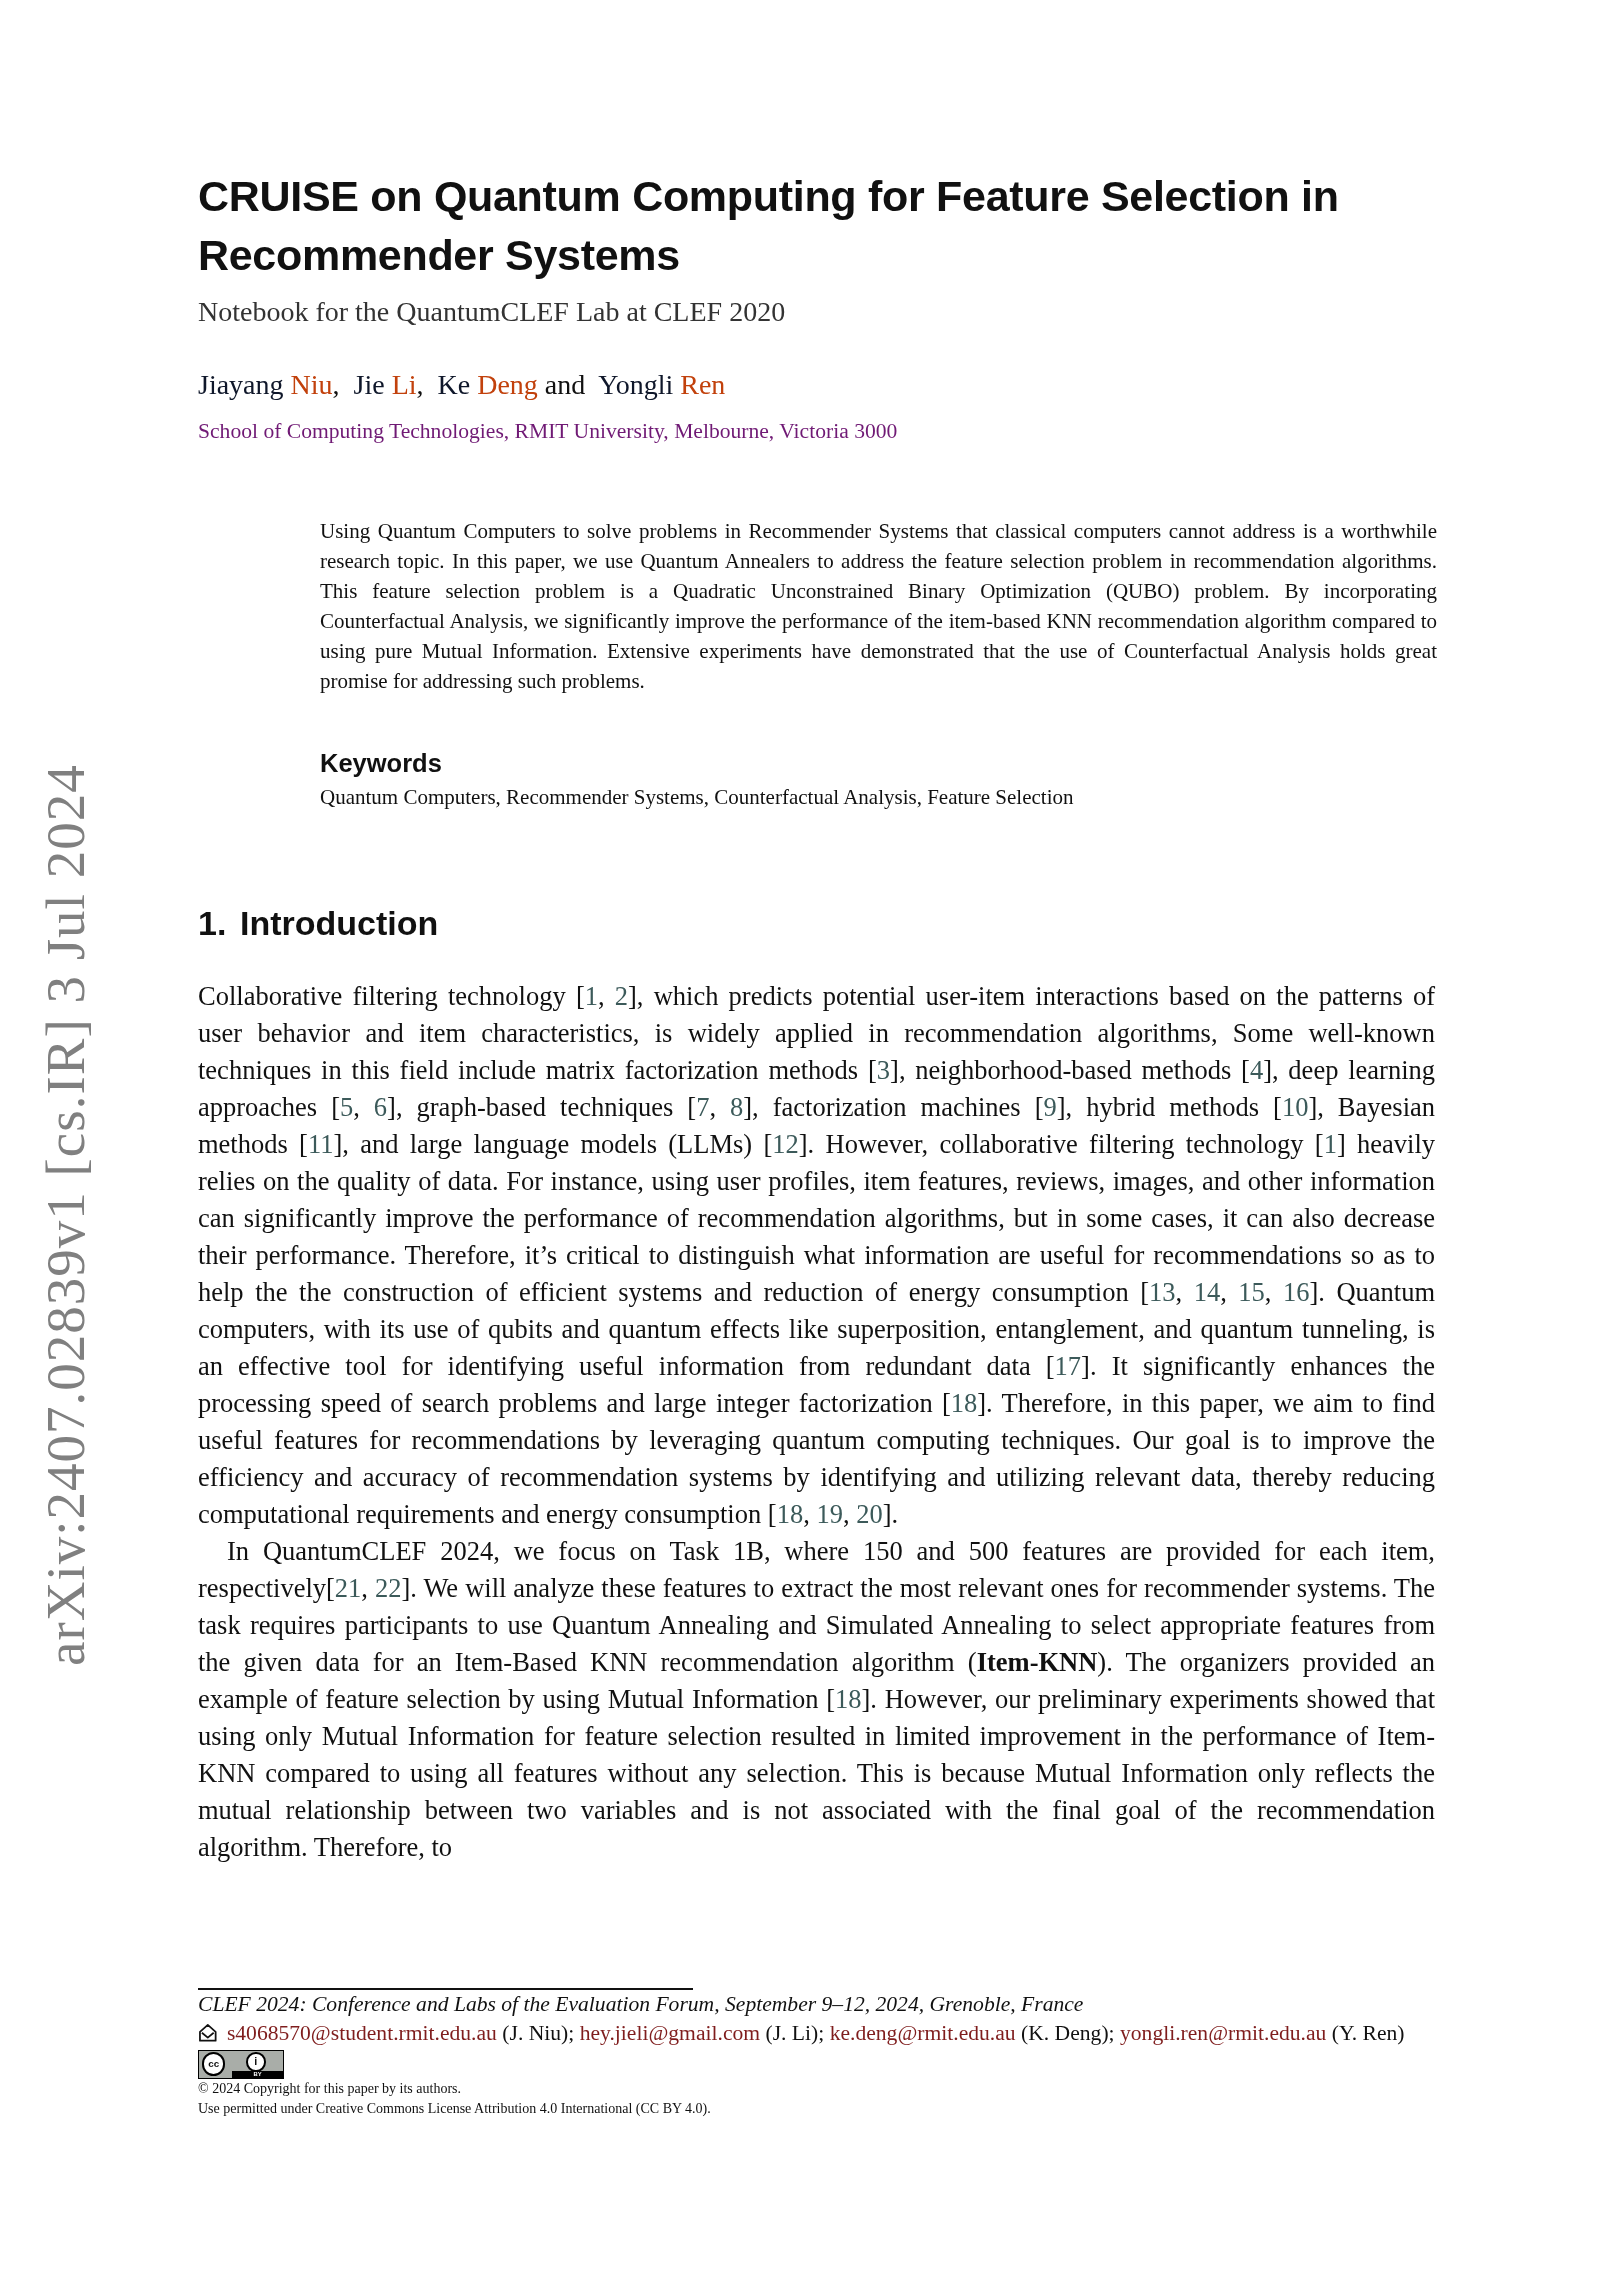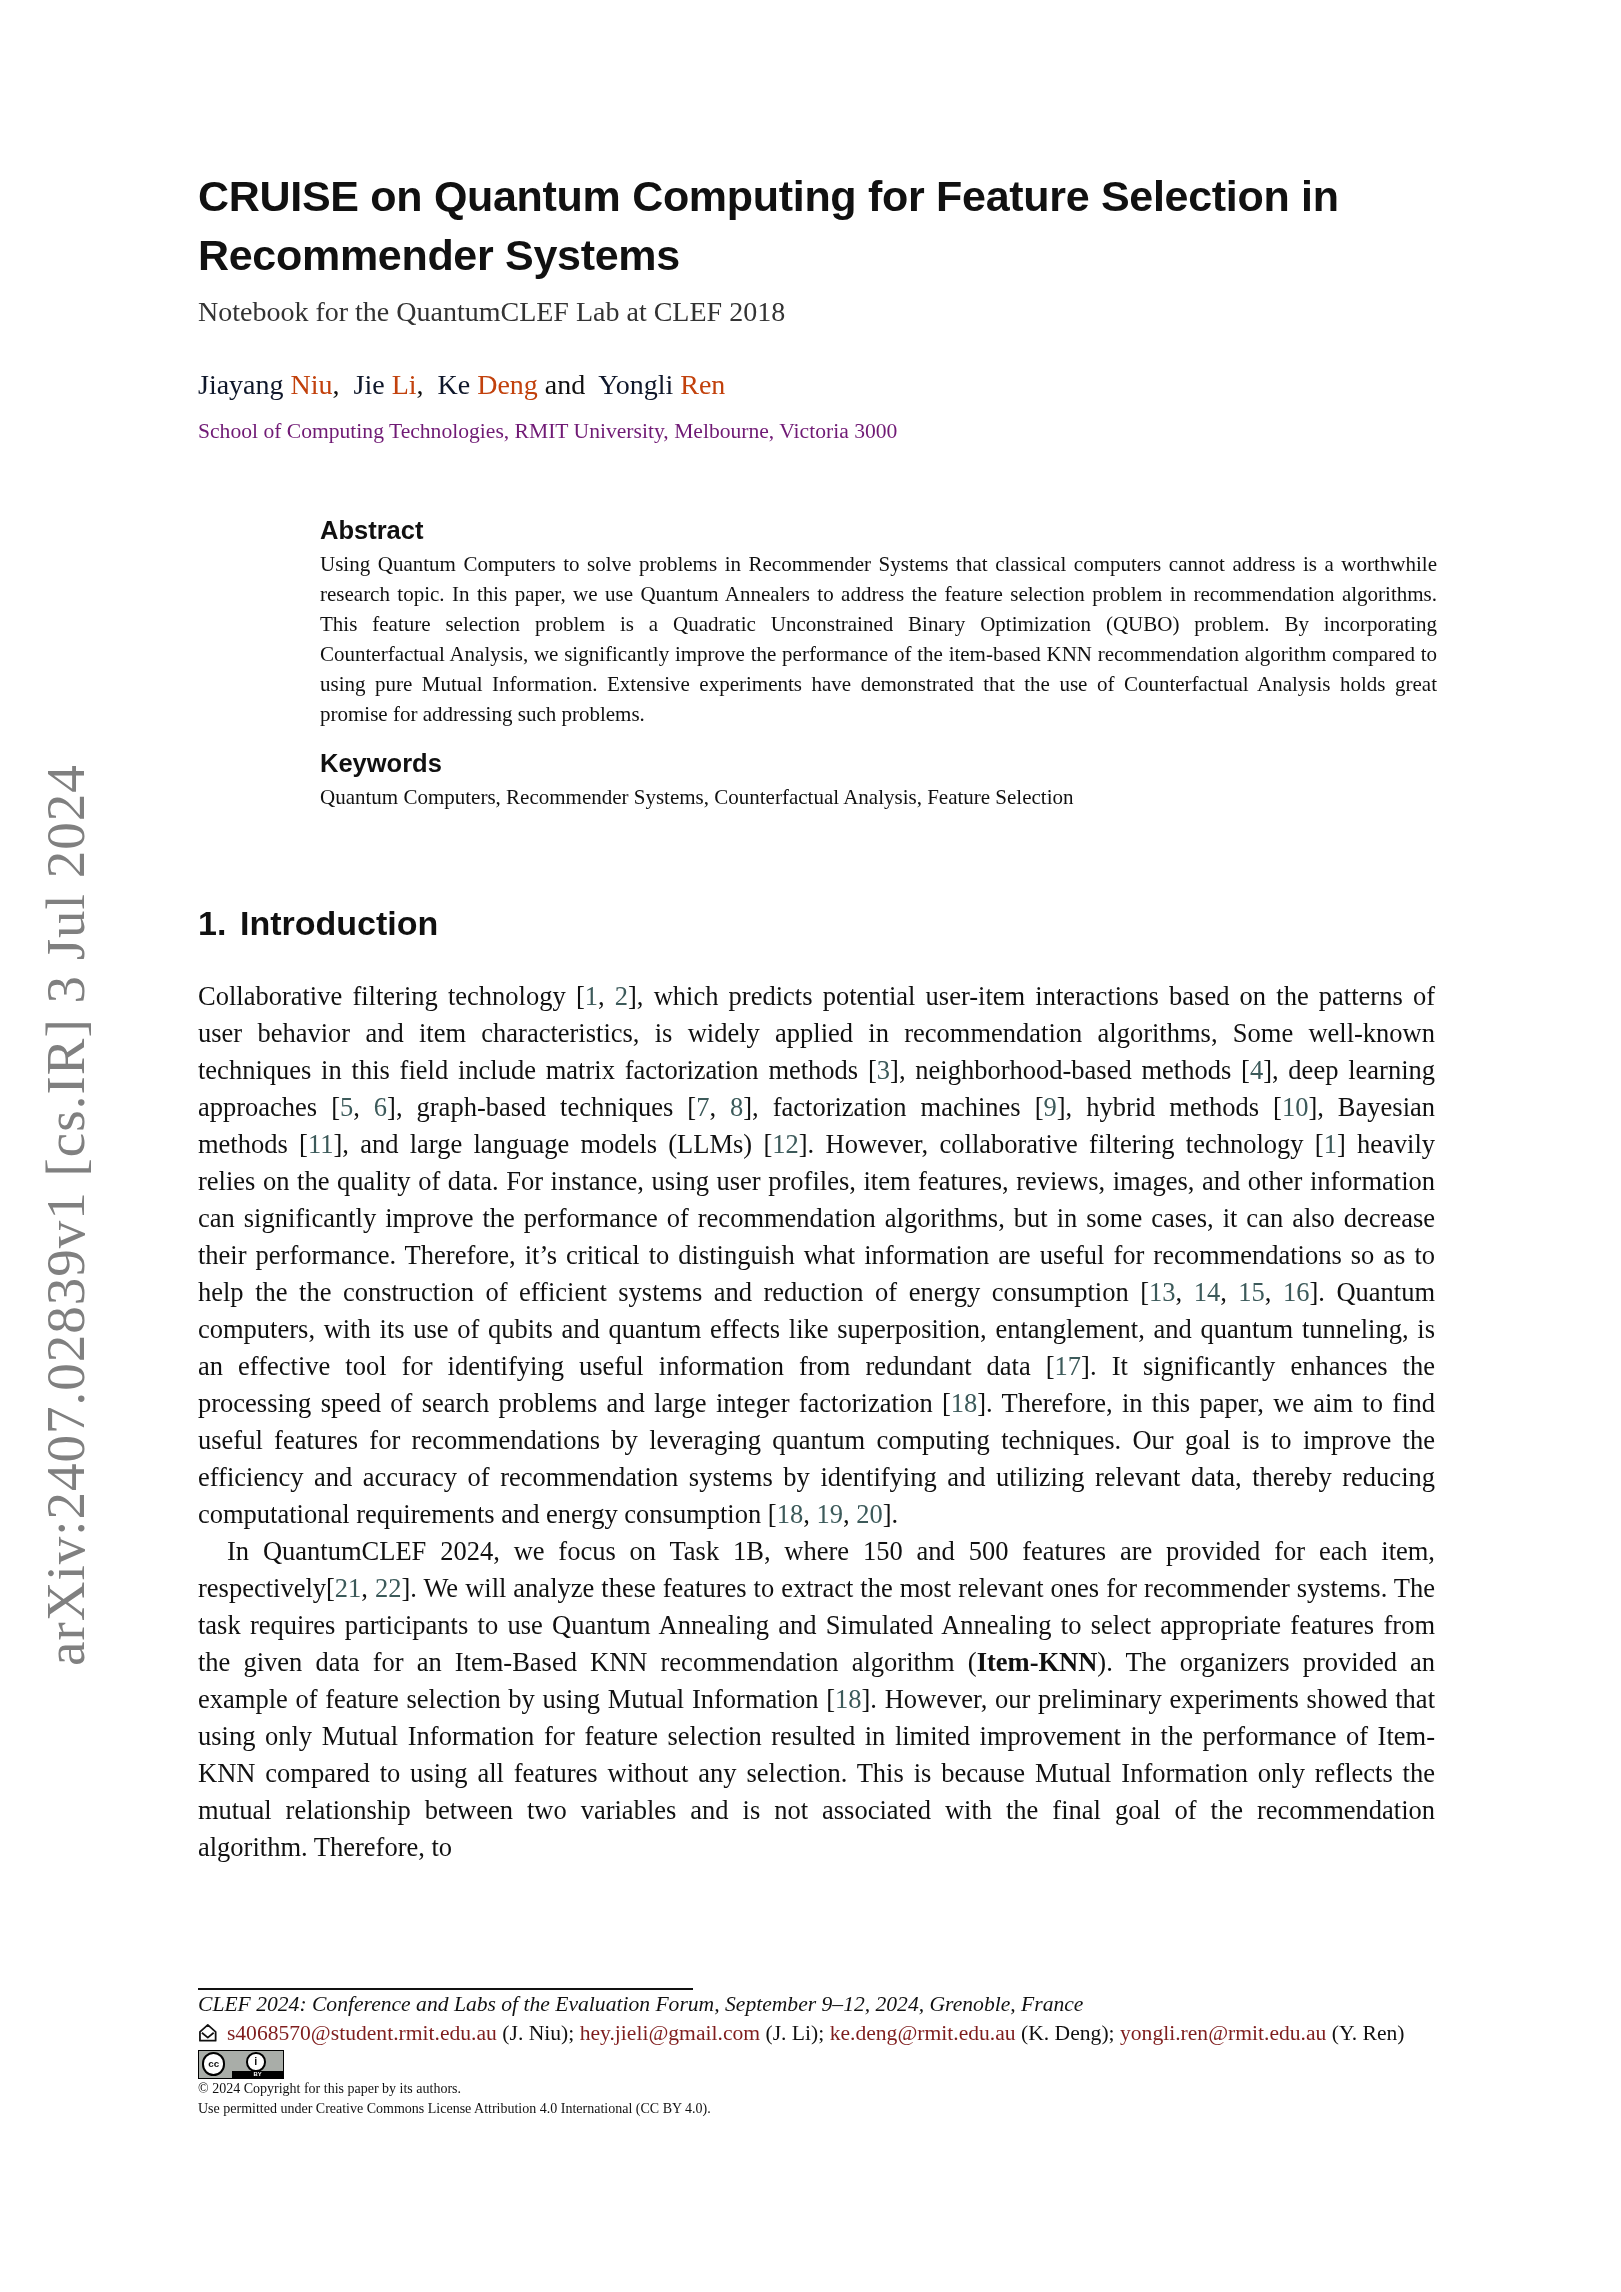--- a/index.html
+++ b/index.html
@@ -47,28 +47,27 @@
          color: #fff; font: bold 5.9px "Liberation Sans", sans-serif; text-align: center; line-height: 6.9px; }
   .license-text { font-size: 14px; line-height: 19.6px; color: #111; }
 </style>
 </head>
 <body>
 
 <div class="arxiv-stamp">arXiv:2407.02839v1  [cs.IR]  3 Jul 2024</div>
 
 <div class="page">
   <h1 class="title" style="margin:0">CRUISE on Quantum Computing for Feature Selection in Recommender Systems</h1>
-  <div class="subtitle">Notebook for the QuantumCLEF Lab at CLEF 2018</div>
+  <div class="subtitle">Notebook for the QuantumCLEF Lab at CLEF 2020</div>
 
   <div class="authors" id="authors"><span class="first">Jiayang </span><span class="last">Niu</span><span style="white-space: pre;">,  </span><span class="first">Jie </span><span class="last">Li</span><span style="white-space: pre;">,  </span><span class="first">Ke </span><span class="last">Deng</span><span style="white-space: pre;"> and  </span><span class="first">Yongli </span><span class="last">Ren</span><span style="white-space: pre;"></span></div>
 
   <div class="affil">School of Computing Technologies, RMIT University, Melbourne, Victoria 3000</div>
 
   <div class="abstract-block">
-    <div class="blk-head">Abstract</div>
     <p class="blk-text">Using Quantum Computers to solve problems in Recommender Systems that classical computers cannot address is a worthwhile research topic. In this paper, we use Quantum Annealers to address the feature selection problem in recommendation algorithms. This feature selection problem is a Quadratic Unconstrained Binary Optimization (QUBO) problem. By incorporating Counterfactual Analysis, we significantly improve the performance of the item-based KNN recommendation algorithm compared to using pure Mutual Information. Extensive experiments have demonstrated that the use of Counterfactual Analysis holds great promise for addressing such problems.</p>
   </div>
 
   <div class="keywords-block">
     <div class="blk-head">Keywords</div>
     <p class="blk-text">Quantum Computers, Recommender Systems, Counterfactual Analysis, Feature Selection</p>
   </div>
 
   <h2 class="section-head" style="margin:0">
     <span class="num">1.</span><span>Introduction</span>

